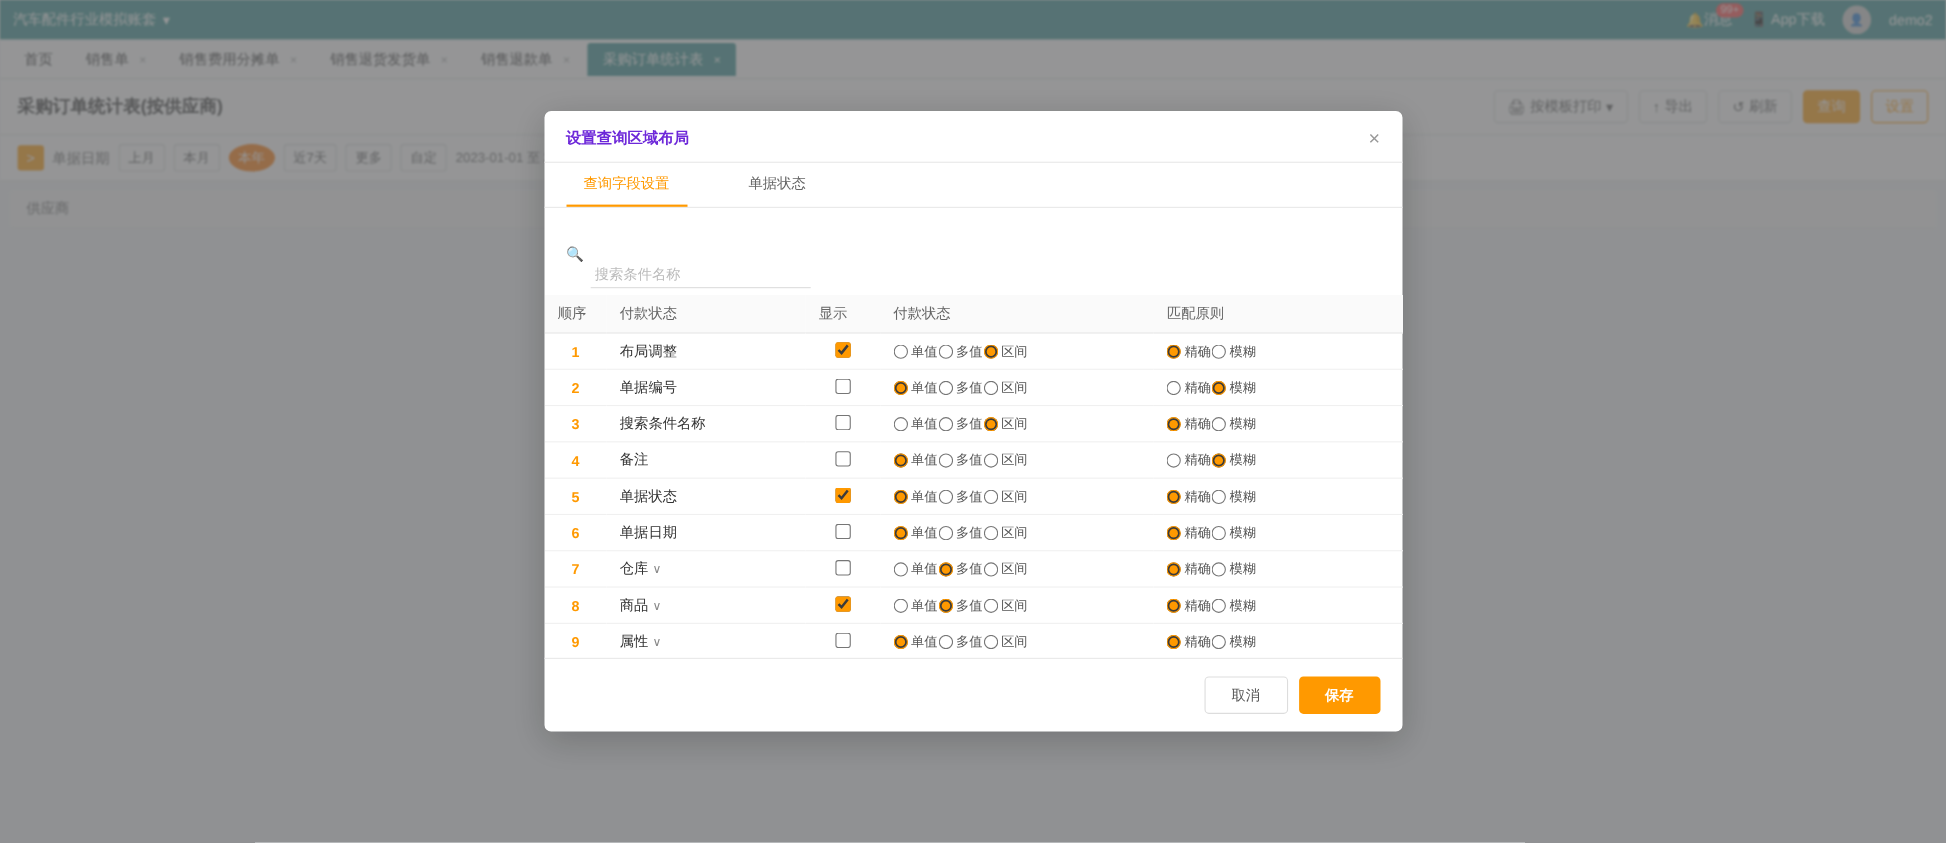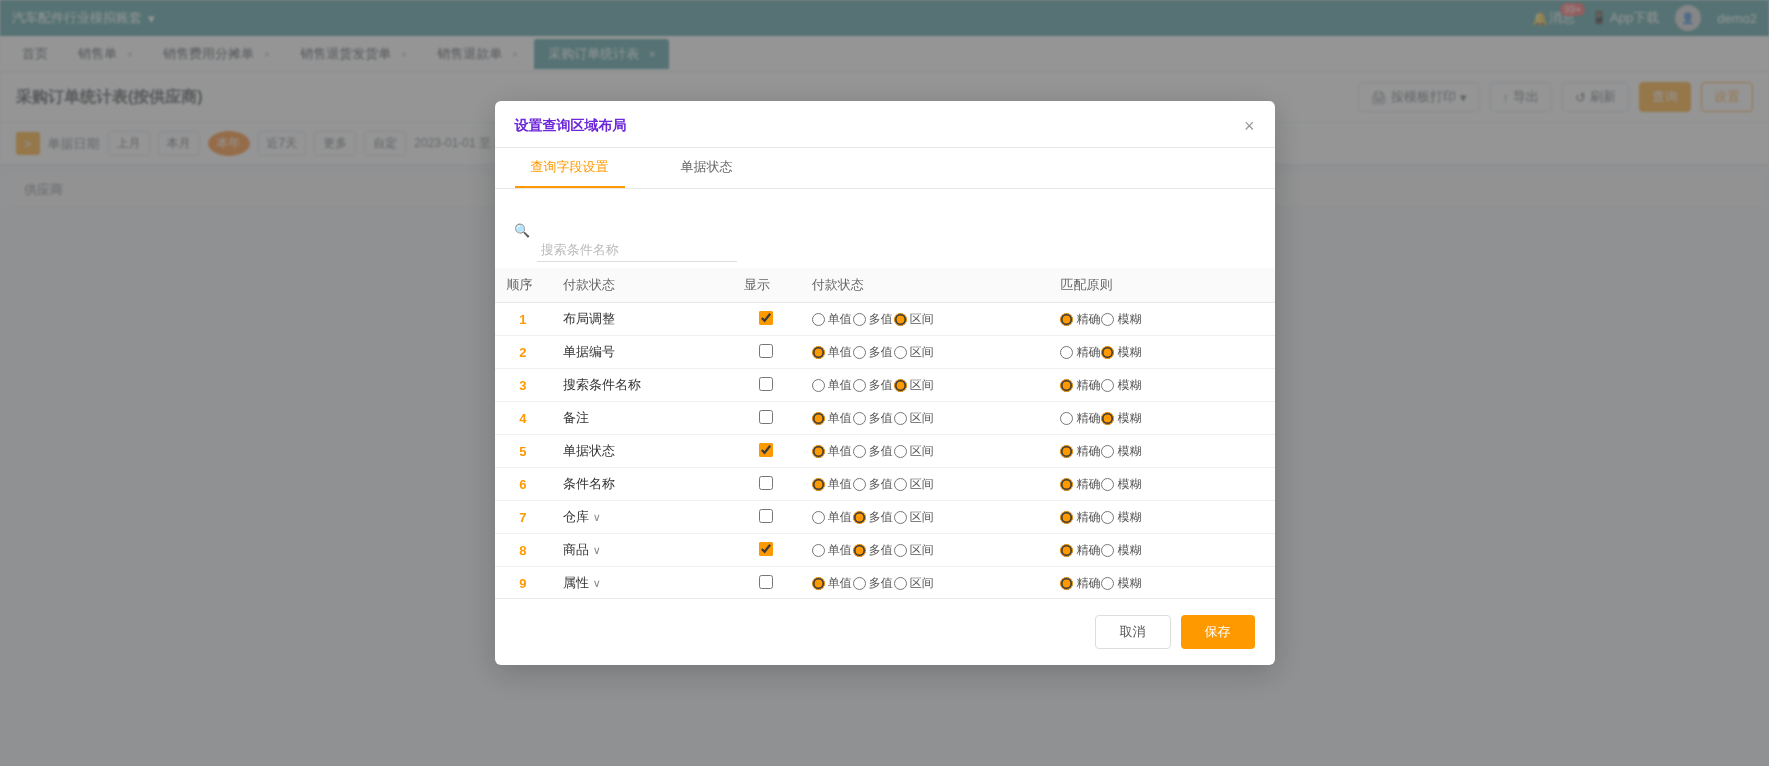--- a/index.html
+++ b/index.html
@@ -165,21 +165,21 @@
     
     .dialog-footer {
       padding: 16px 20px;
       display: flex;
       justify-content: flex-end;
       gap: 10px;
       border-top: 1px solid #e8e8e8;
       margin-top: auto;
     }
     .btn-cancel { padding: 7px 24px; border: 1px solid #ddd; background: #fff; border-radius: 4px; cursor: pointer; font-size: 13px; color: #555; }
-    .btn-save { padding: 7px 24px; border: none; background: #f90; border-radius: 4px; cursor: pointer; font-size: 13px; color: #fff; }
+    .btn-save { padding: 7px 24px; border: none; background: #f90; border-radius: 4px; cursor: pointer; font-size: 13px; color: #fff; font-weight: bold; }
 
     
     .bg-content { filter: blur(1px) opacity(0.5); pointer-events: none; }
   </style>
 </head>
 <body>
 
 <div class="bg-content">
 
   <div class="top-nav">
@@ -436,21 +436,21 @@
                   </label>
                   <label class="radio-item">
                     <input type="radio" name="match-4" value="模糊" style="">
                     <span>模糊</span>
                   </label>
                 </div>
               </td>
             </tr>
             <tr>
               <td class="col-order" style="color: rgb(255, 153, 0); font-weight: bold;">6</td>
-              <td class="col-name">条件名称</td>
+              <td class="col-name">单据日期</td>
               <td class="col-show" style="text-align: center;"><input type="checkbox" class="cb cb-orange" style=""></td>
               <td class="col-type">
                 <div class="radio-group">
                   <label class="radio-item">
                     <input type="radio" name="type-5" value="单值" checked="" style="">
                     <span>单值</span>
                   </label>
                   <label class="radio-item">
                     <input type="radio" name="type-5" value="多值" style="">
                     <span>多值</span>

